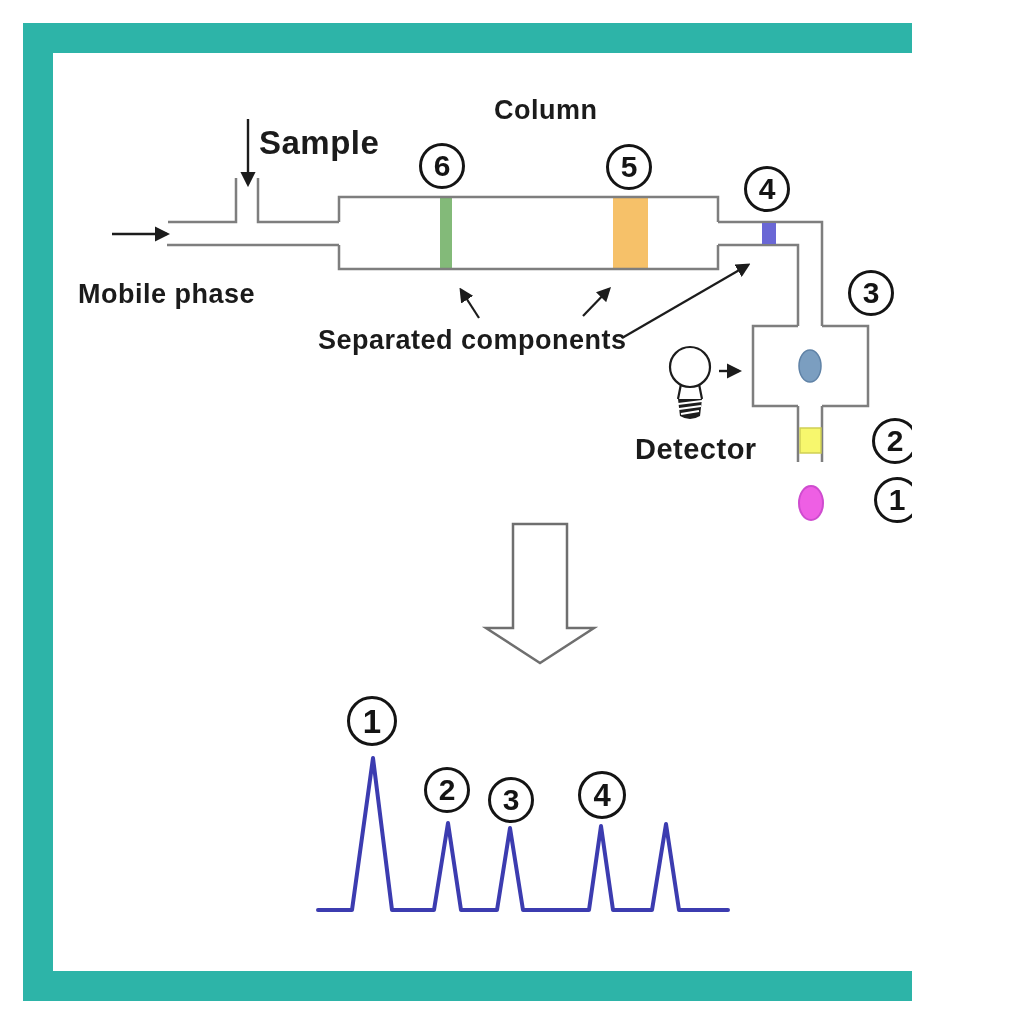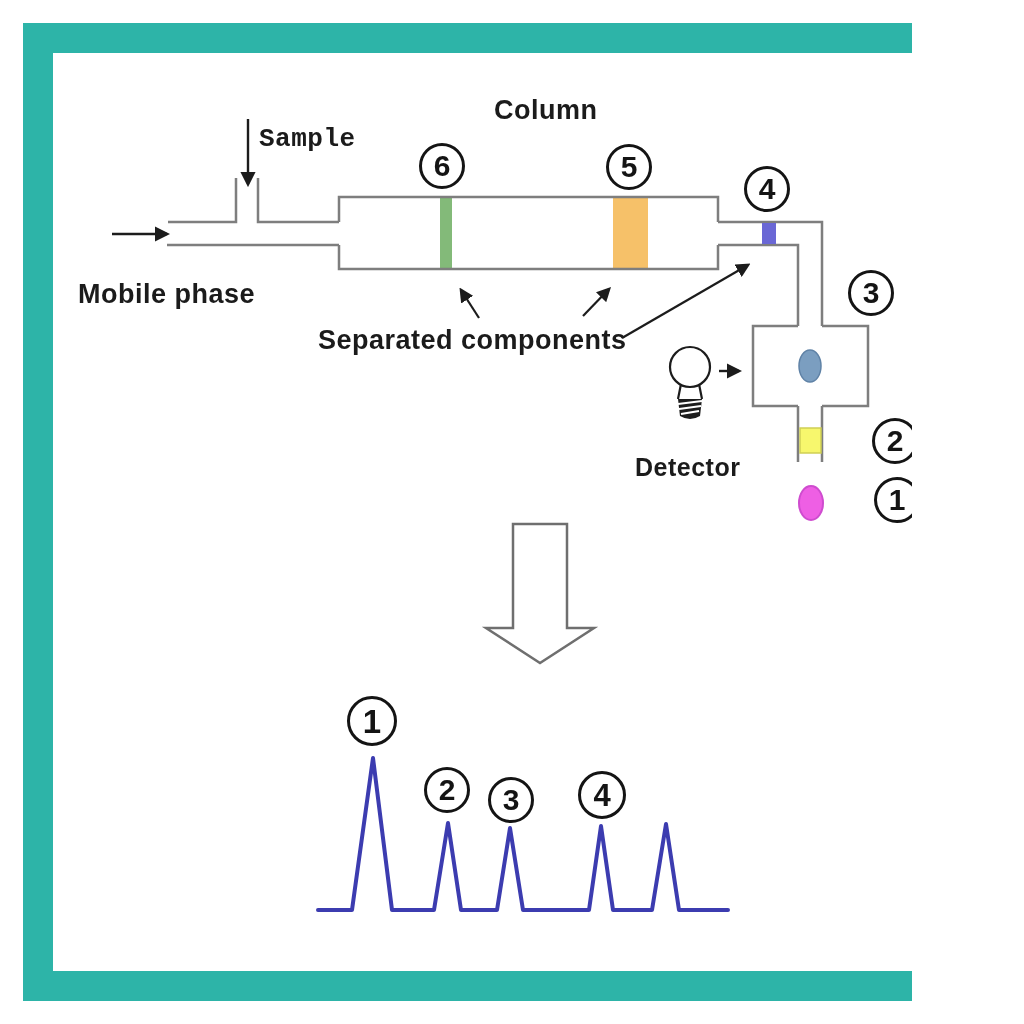--- a/index.html
+++ b/index.html
@@ -55,24 +55,24 @@
     <line x1="479" y1="318" x2="461" y2="290" stroke="#1c1c1c" stroke-width="2.2" marker-end="url(#ah)"></line>
     <line x1="583" y1="316" x2="609" y2="289" stroke="#1c1c1c" stroke-width="2.2" marker-end="url(#ah)"></line>
     <line x1="622" y1="338" x2="748" y2="265" stroke="#1c1c1c" stroke-width="2.2" marker-end="url(#ah)"></line>
 
     <polygon points="513,524 567,524 567,628 594,628 540,663 486,628 513,628" fill="#ffffff" stroke="#6f6f6f" stroke-width="2.5"></polygon>
 
     <polyline id="chromo-line" fill="none" stroke-width="4" stroke-linejoin="round" stroke-linecap="round" stroke="#3c3cb0" points="318,910 352,910 373,758 392,910 434,910 448,823 461,910 497,910 510,828 523,910 589,910 601,826 613,910 652,910 666,824 679,910 728,910"></polyline>
   </svg>
 
   <div class="label" style="left:494px;top:95px;font-size:27px;">Column</div>
-  <div class="label" style="left:259px;top:124px;font-size:26px;font-family:Liberation Mono, monospace;">Sample</div>
+  <div class="label" style="left:259px;top:124px;font-size:33px;">Sample</div>
   <div class="label" style="left:78px;top:279px;font-size:27px;">Mobile phase</div>
   <div class="label" style="left:318px;top:325px;font-size:27px;">Separated components</div>
-  <div class="label" style="left:635px;top:433px;font-size:25px;margin-top:20px;">Detector</div>
+  <div class="label" style="left:635px;top:433px;font-size:29px;">Detector</div>
 
   <div class="circle-marker" style="left:419px;top:143px;width:46px;height:46px;font-size:30px;">6</div>
   <div class="circle-marker" style="left:606px;top:144px;width:46px;height:46px;font-size:30px;">5</div>
   <div class="circle-marker" style="left:744px;top:166px;width:46px;height:46px;font-size:30px;">4</div>
   <div class="circle-marker" style="left:848px;top:270px;width:46px;height:46px;font-size:30px;">3</div>
   <div class="circle-marker" style="left:872px;top:418px;width:46px;height:46px;font-size:30px;">2</div>
   <div class="circle-marker" style="left:874px;top:477px;width:46px;height:46px;font-size:30px;">1</div>
 
   <div class="circle-marker" style="left:347px;top:696px;width:50px;height:50px;font-size:33px;">1</div>
   <div class="circle-marker" style="left:424px;top:767px;width:46px;height:46px;font-size:30px;">2</div>

